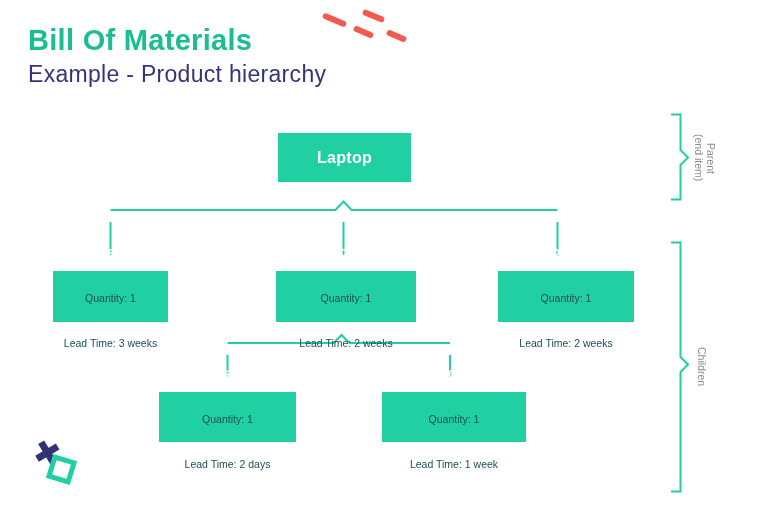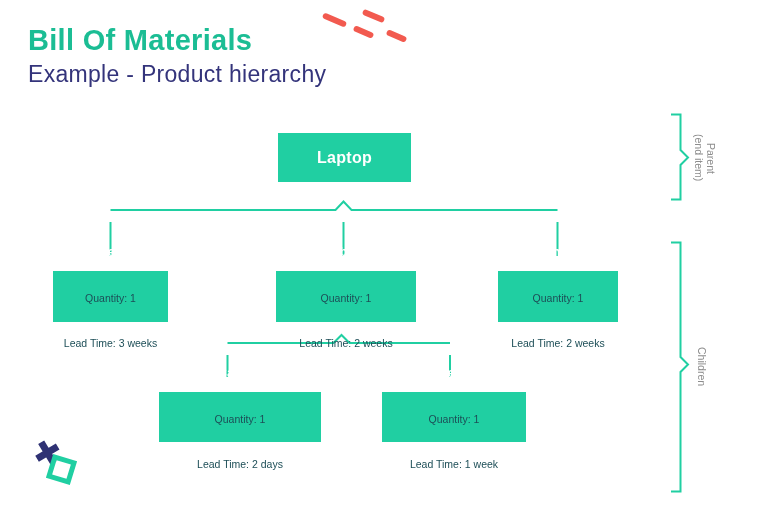--- a/index.html
+++ b/index.html
@@ -82,27 +82,27 @@
     <div class="node-detail">Quantity: 1</div>
     <div class="node-detail">Lead Time: 3 weeks</div>
   </div>
 
   <div class="node" style="left:276px;top:271px;width:140px;height:51px">
     <div class="node-name">Keyboard</div>
     <div class="node-detail">Quantity: 1</div>
     <div class="node-detail">Lead Time: 2 weeks</div>
   </div>
 
-  <div class="node" style="left:498px;top:271px;width:120px;height:51px">
+  <div class="node" style="left:498px;top:271px;width:136px;height:51px">
     <div class="node-name">Monitor</div>
     <div class="node-detail">Quantity: 1</div>
     <div class="node-detail">Lead Time: 2 weeks</div>
   </div>
 
-  <div class="node" style="left:159px;top:392px;width:162px;height:50px">
+  <div class="node" style="left:159px;top:392px;width:137px;height:50px">
     <div class="node-name">Casing</div>
     <div class="node-detail">Quantity: 1</div>
     <div class="node-detail">Lead Time: 2 days</div>
   </div>
 
   <div class="node" style="left:382px;top:392px;width:144px;height:50px">
     <div class="node-name">Keys</div>
     <div class="node-detail">Quantity: 1</div>
     <div class="node-detail">Lead Time: 1 week</div>
   </div>

